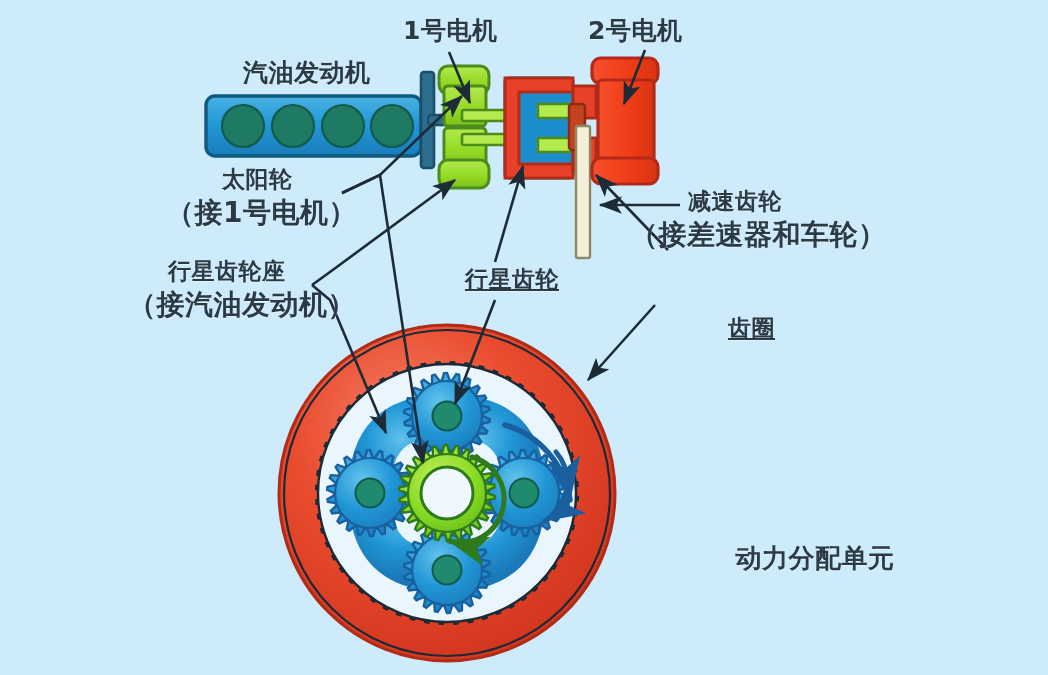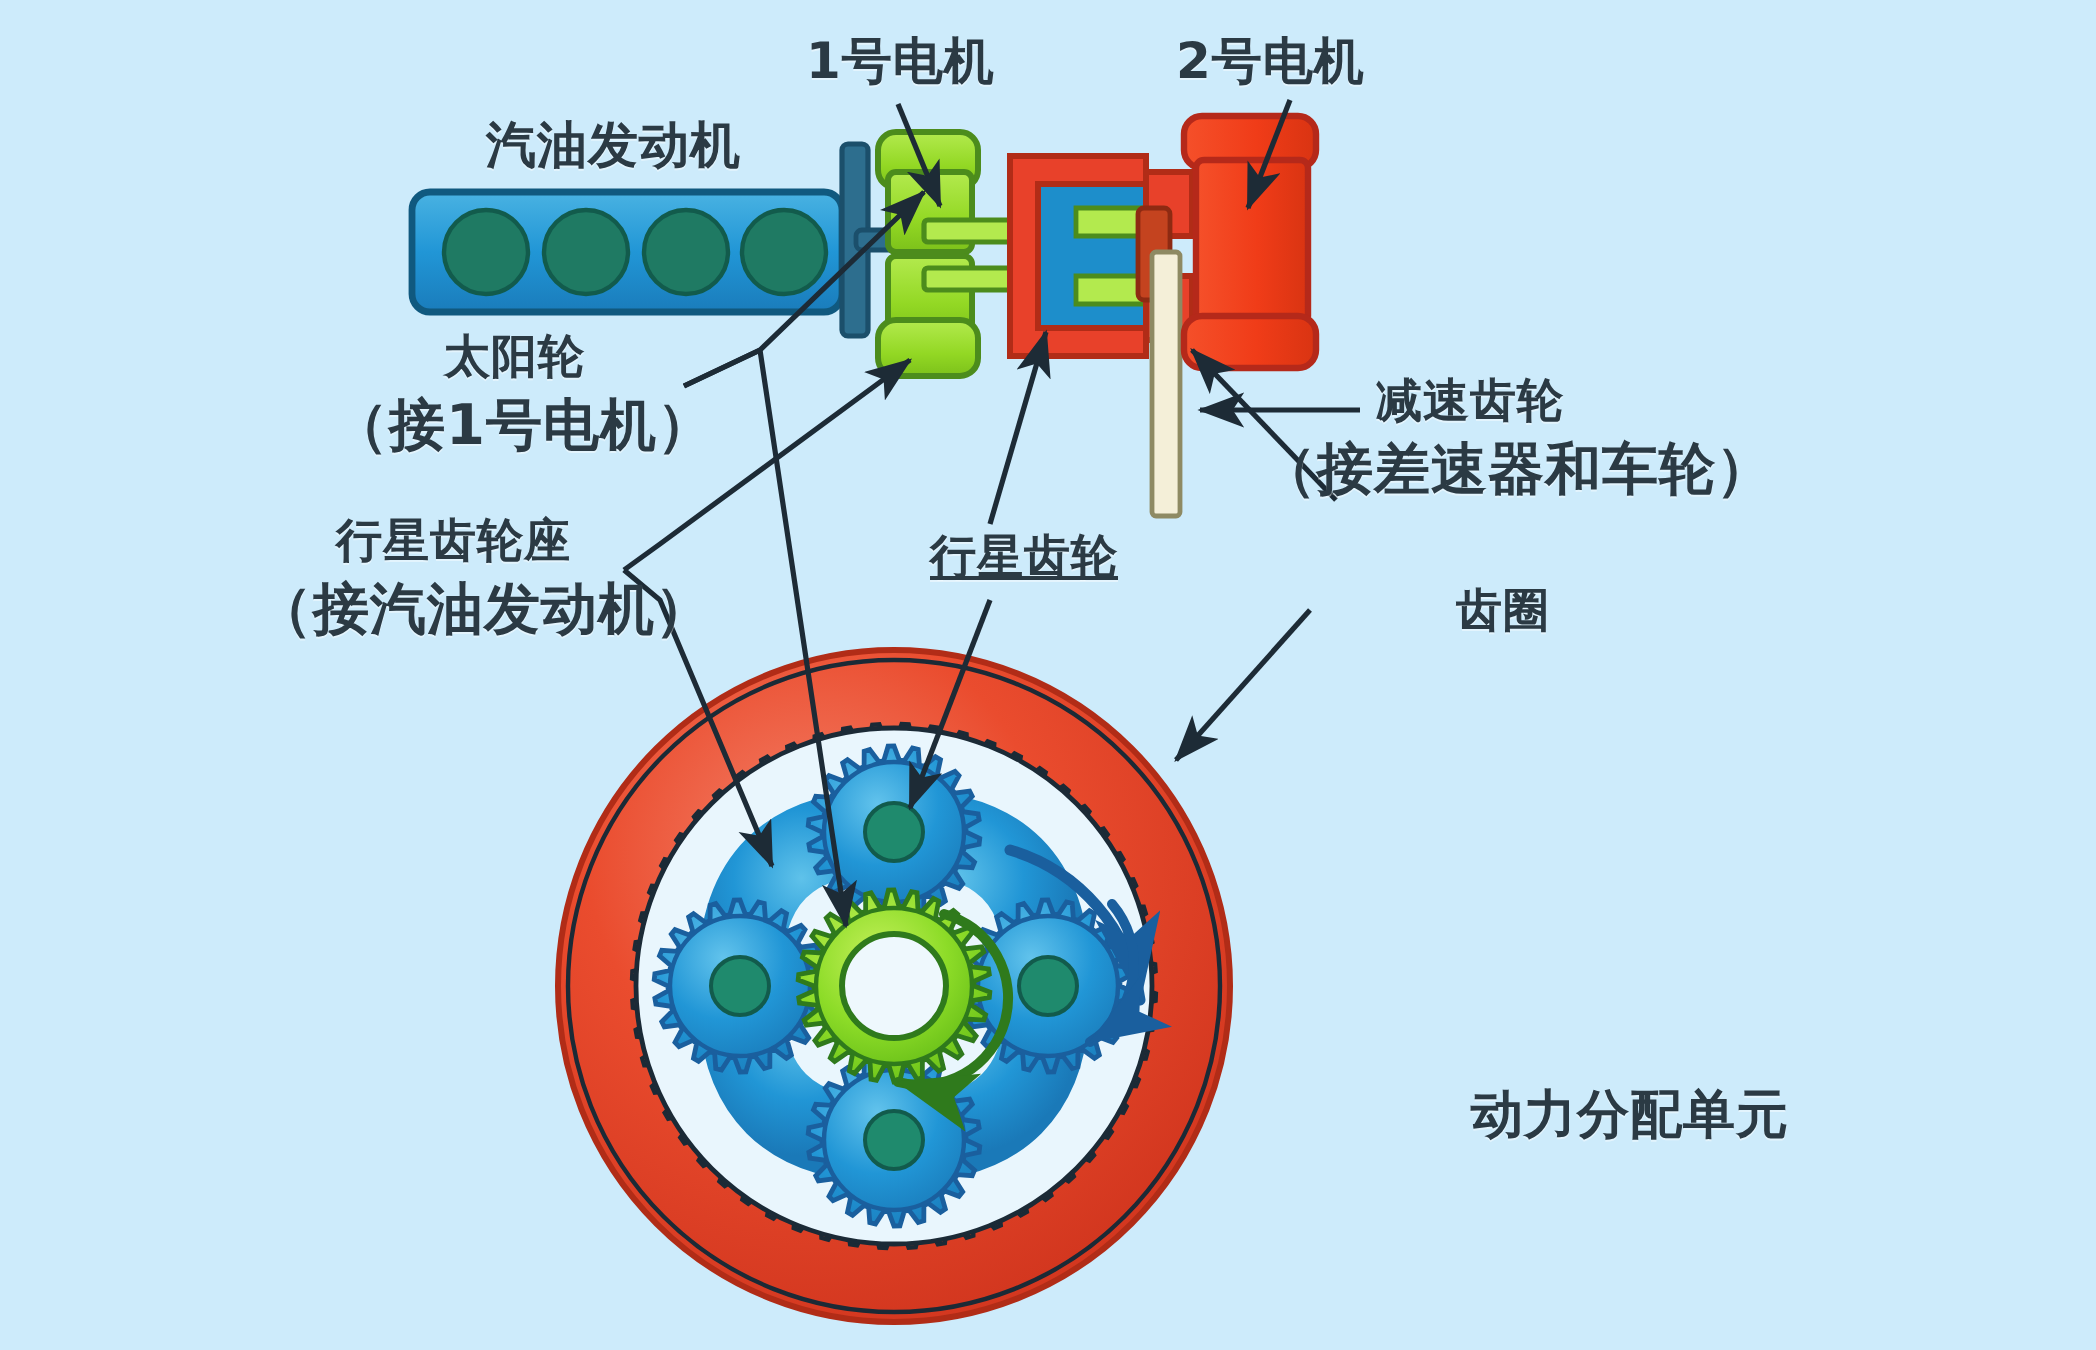--- a/index.html
+++ b/index.html
@@ -222,21 +222,21 @@
   <div class="lbl lbl-cn sml" style="left:166px;top:196px;">（接1号电机）</div>
 
   <div class="lbl lbl-cn mid" style="left:168px;top:258px;">行星齿轮座</div>
   <div class="lbl lbl-cn sml" style="left:128px;top:288px;">（接汽油发动机）</div>
 
   <div class="lbl lbl-cn mid" style="left:465px;top:266px;text-decoration:underline;">行星齿轮</div>
 
   <div class="lbl lbl-cn mid" style="left:688px;top:188px;">减速齿轮</div>
   <div class="lbl lbl-cn sml" style="left:630px;top:218px;text-align:center;">（接差速器和车轮）</div>
 
-  <div class="lbl lbl-cn mid" style="left:728px;top:293px;">齿圈</div>
+  <div class="lbl lbl-cn mid" style="left:728px;top:315px;text-decoration:underline;">齿圈</div>
 
   <div class="lbl lbl-cn title-cn" style="left:700px;top:472px;width:230px;">
     <div>动力分配单元</div>
     
   </div>
 
   <div class="lbl en" style="left:592px;top:630px;">
     
     
   </div>

